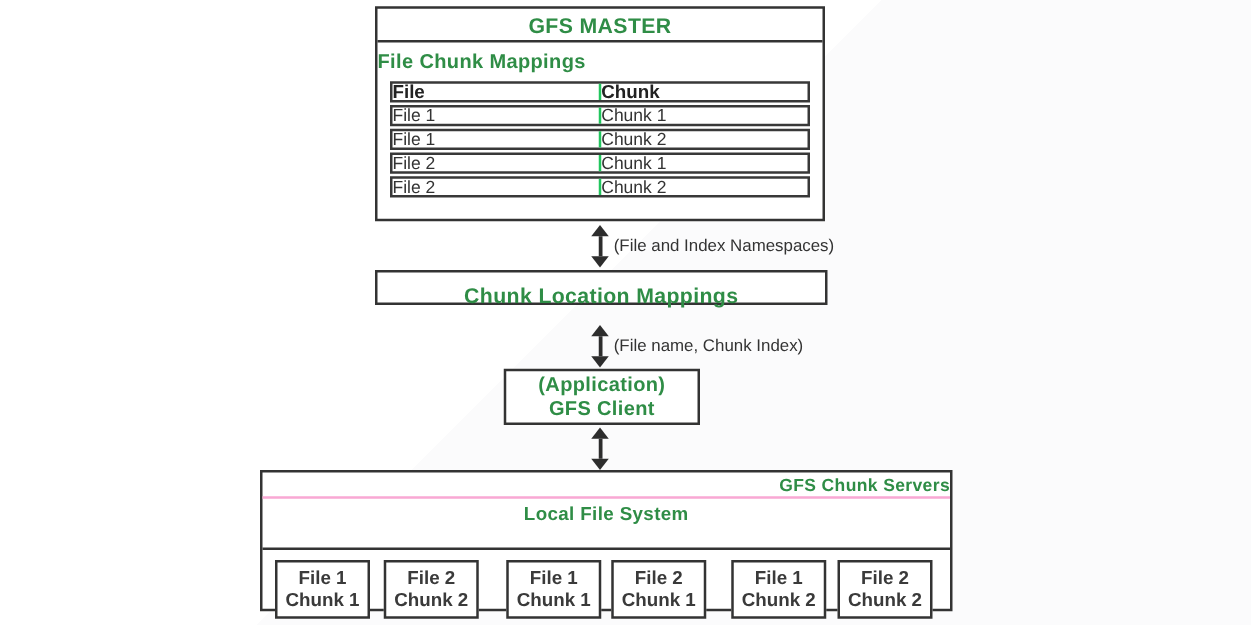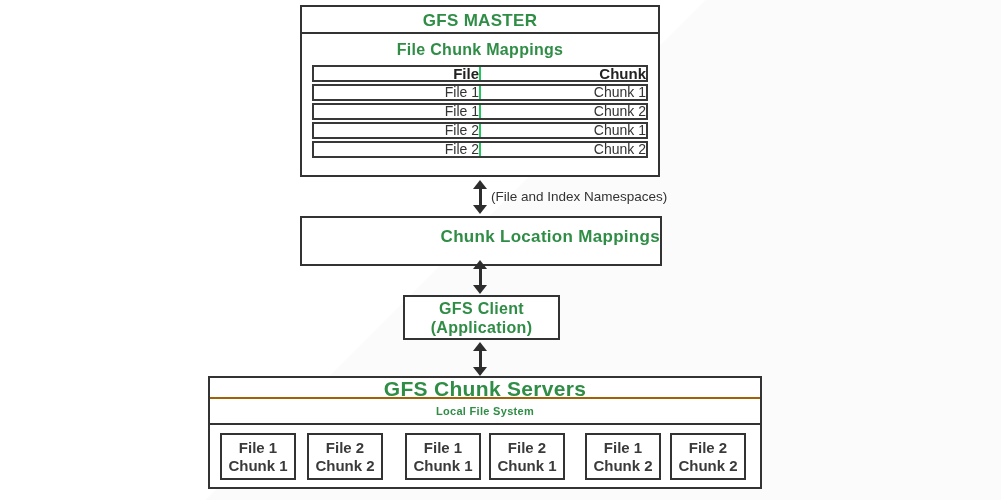--- a/index.html
+++ b/index.html
@@ -19,32 +19,32 @@
 
   
   .master { left: 300px; top: 5px; width: 360px; height: 172px; }
   .master-header {
     height: 27px; line-height: 27px;
     border-bottom: 2px solid #333;
     text-align: center; font-size: 17px;
   }
   .master-subtitle {
     height: 31px; line-height: 32px;
-    text-align: center; font-size: 16px;
+    font-size: 16px;
   }
   .mtable { margin: 0 10px; }
   .trow {
     display: flex;
     border: 2px solid #383838;
     margin-bottom: 2px;
     height: 17px;
     background: #fff;
   }
   .tcell {
-    flex: 1; text-align: right;
+    flex: 1; text-align: left;
     font-size: 14px; line-height: 13px;
     color: #333; font-weight: 500;
   }
   .tcell + .tcell { border-left: 2px solid #22c55e; }
   .thead .tcell { font-weight: bold; font-size: 15px; color: #222; }
 
   
   .varrow {
     position: absolute; left: 473px; width: 14px;
     display: flex; flex-direction: column; align-items: center;
@@ -68,40 +68,40 @@
     position: absolute; left: 491px;
     font-size: 13.5px; color: #333; font-weight: 500;
     white-space: nowrap;
   }
   .label1 { top: 189px; }
   .label2 { top: 269px; }
   .label3 { top: 350px; }
 
   
   .clm {
-    left: 300px; top: 216px; width: 362px; height: 50px;
-    text-align: right; font-size: 17px; line-height: 38px;
+    left: 300px; top: 216px; width: 362px; height: 28px;
+    text-align: center; font-size: 17px; line-height: 38px;
   }
 
   
   .client {
     left: 403px; top: 295px; width: 157px; height: 45px;
     display: flex; flex-direction: column; justify-content: center;
     text-align: center; font-size: 16px; line-height: 19px;
   }
 
   
   .servers { left: 208px; top: 376px; width: 554px; height: 113px; }
   .srv-band1 {
-    height: 21px; line-height: 21px; border-bottom: 2px solid #a16207;
-    text-align: center; font-size: 21px;
+    height: 21px; line-height: 21px; border-bottom: 2px solid #f9a8d4;
+    text-align: right; font-size: 14px;
   }
   .srv-band2 {
-    height: 26px; line-height: 25px; border-bottom: 2px solid #333;
-    text-align: center; font-size: 11px;
+    height: 41px; line-height: 25px; border-bottom: 2px solid #333;
+    text-align: center; font-size: 15px;
   }
   .chunk-area { position: relative; height: 59px; }
   .chunk-box {
     position: absolute; top: 8px; width: 76px; height: 47px;
     border: 2px solid #333; background: #fff;
     display: flex; flex-direction: column; justify-content: center;
     text-align: center; font-size: 15px; line-height: 18px;
     font-weight: 600; color: #3a3a3a;
   }
   .cb1 { left: 10px;  }
@@ -150,24 +150,25 @@
   </div>
   <div class="arrow-label label1">(File and Index Namespaces)</div>
 
   <div class="box clm green">Chunk Location Mappings</div>
 
   <div class="varrow arrow2">
     <div class="arr-head-up"></div>
     <div class="arr-stem"></div>
     <div class="arr-head-down"></div>
   </div>
+  <div class="arrow-label label2">(File name, Chunk Index)</div>
 
   <div class="box client green">
+    <div>(Application)</div>
     <div>GFS Client</div>
-    <div>(Application)</div>
   </div>
 
   <div class="varrow arrow3">
     <div class="arr-head-up"></div>
     <div class="arr-stem"></div>
     <div class="arr-head-down"></div>
   </div>
 
   <div class="box servers">
     <div class="srv-band1 green">GFS Chunk Servers</div>

